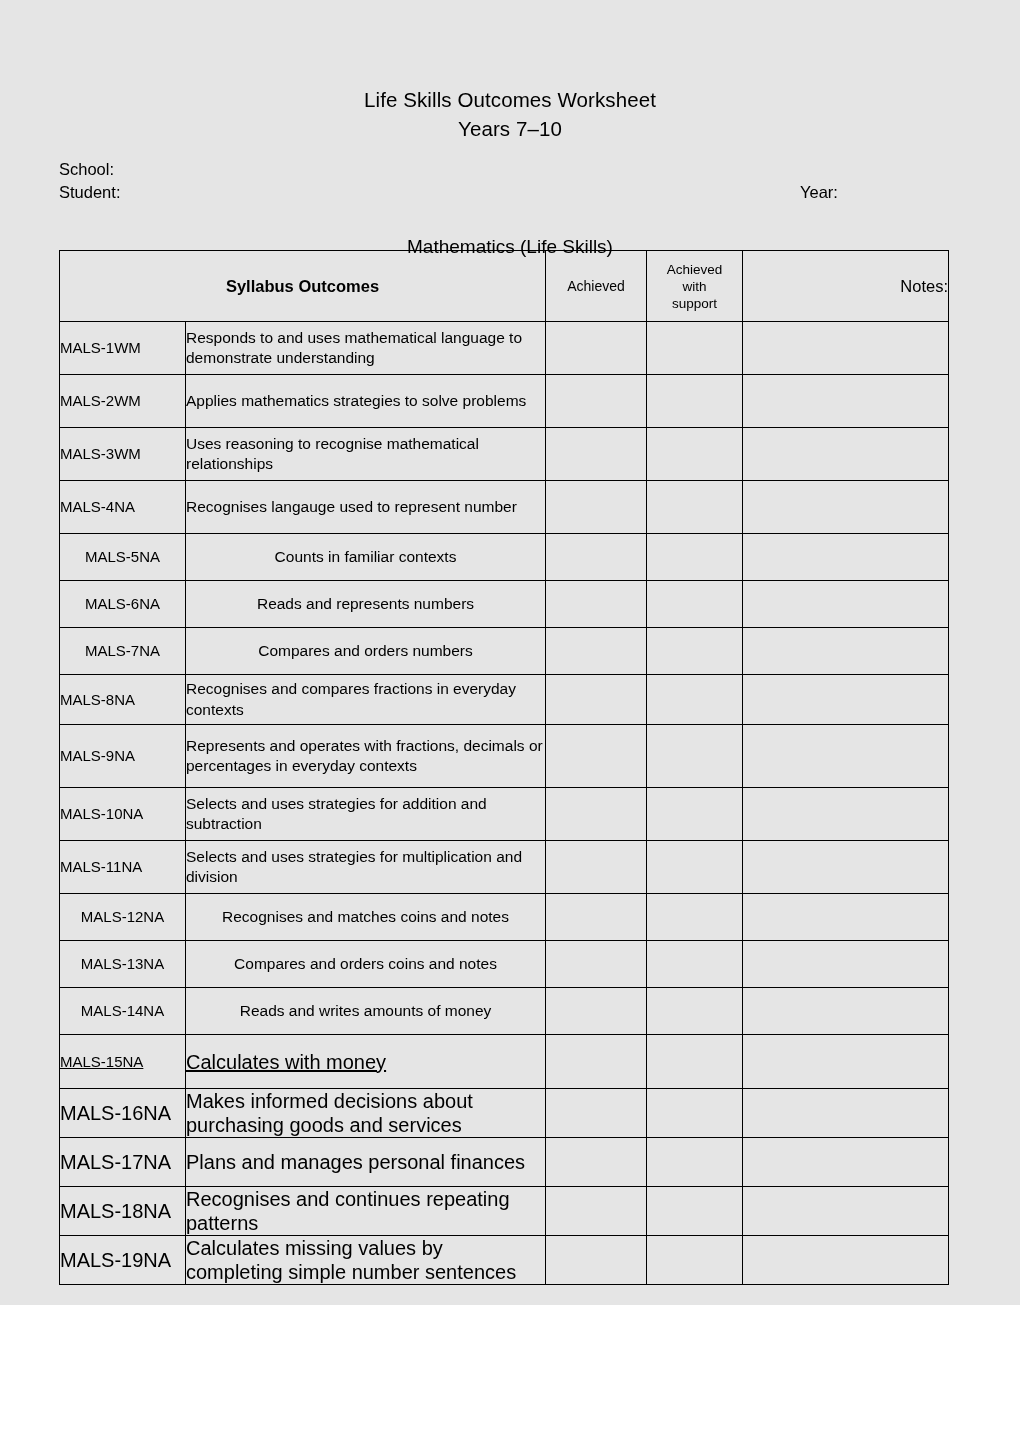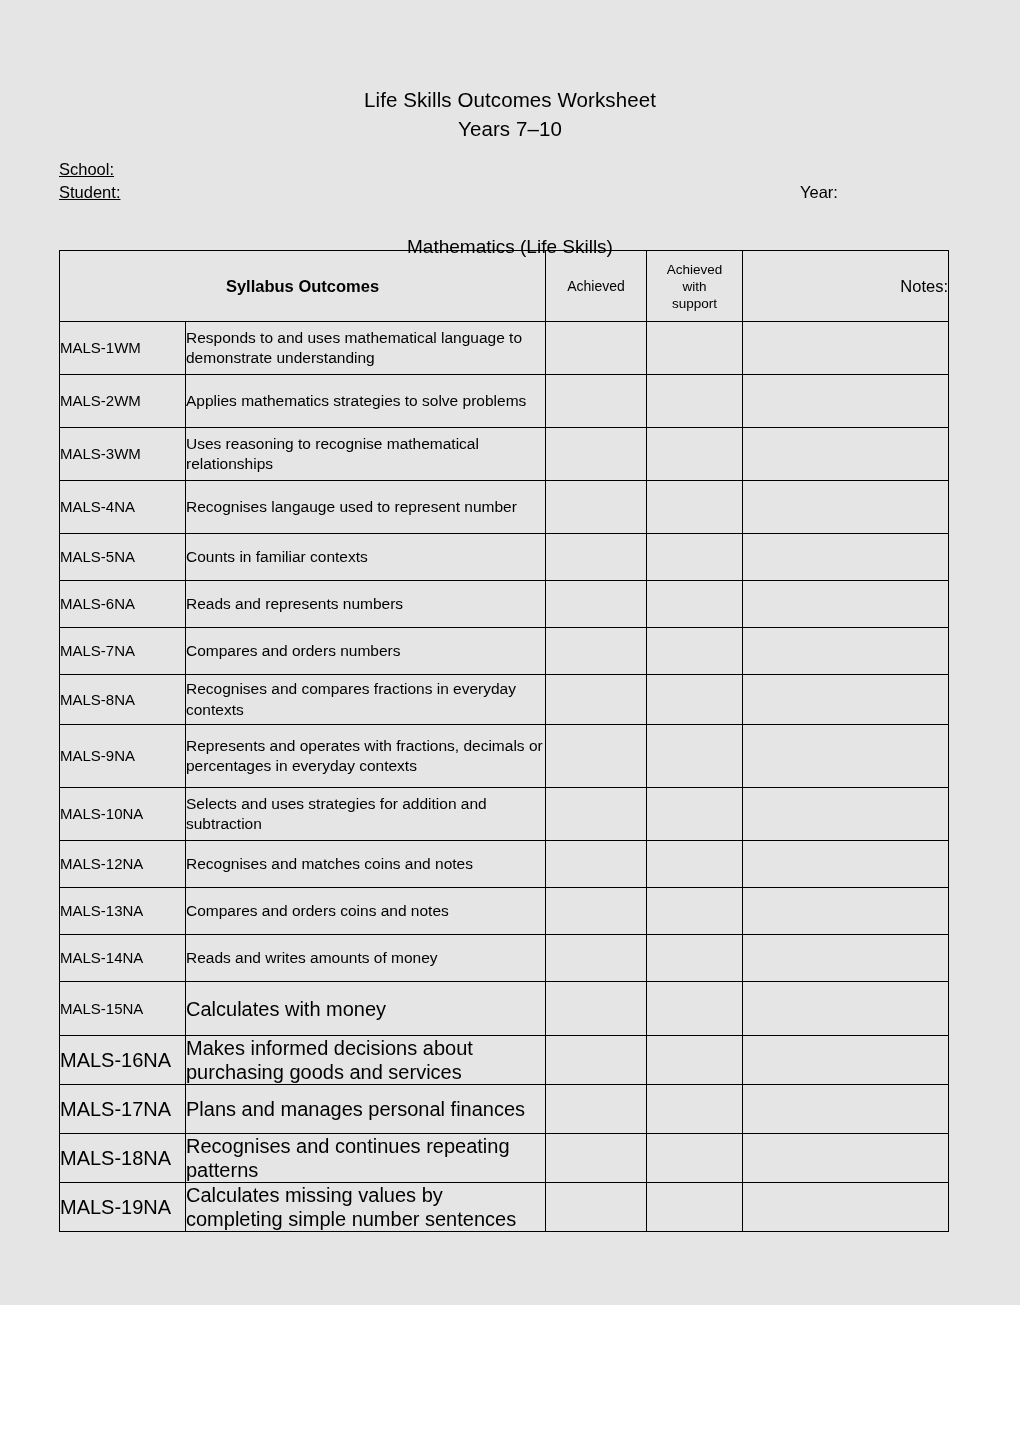--- a/index.html
+++ b/index.html
@@ -36,21 +36,20 @@
     display: block;
   }
 
   .meta-block {
     position: absolute;
     top: 158px;
     left: 59px;
     width: 902px;
     font-size: 16.5px;
     line-height: 23px;
-    text-decoration: underline;
   }
   .meta-row {
     position: relative;
     height: 23px;
   }
   .meta-year {
     position: absolute;
     left: 741px;
     top: 0;
   }
@@ -136,23 +135,23 @@
     line-height: 24px;
   }
   .sz-big-desc .row-desc {
     font-size: 20px;
     line-height: 24px;
   }
 
   
   tr.h-lg  td { height: 52px; }
   tr.h-md  td { height: 49px; }
-  tr.h-sm  td { height: 46px; }
+  tr.h-sm  td { height: 46px; text-align: center; }
   tr.h-xl  td { height: 62px; }
-  tr.h-b1  td { height: 53px; }
+  tr.h-b1  td { height: 53px; text-decoration: underline; }
   tr.h-b2  td { height: 48px; }
 
   .continued {
     position: absolute;
     top: 1345px;
     left: 0;
     width: 948px;
     font-style: italic;
     font-size: 16.5px;
     padding-right: 48px;
@@ -276,20 +275,27 @@
       </tr>
 
       <tr class="h-lg">
         <td class="row-code">MALS-10NA</td>
         <td class="row-desc">Selects and uses strategies for addition and subtraction</td>
         <td class="cell-blank"></td>
         <td class="cell-blank"></td>
         <td class="cell-blank"></td>
       </tr>
 
+      <tr class="h-lg">
+        <td class="row-code">MALS-11NA</td>
+        <td class="row-desc">Selects and uses strategies for multiplication and division</td>
+        <td class="cell-blank"></td>
+        <td class="cell-blank"></td>
+        <td class="cell-blank"></td>
+      </tr>
 
       <tr class="h-sm">
         <td class="row-code">MALS-12NA</td>
         <td class="row-desc">Recognises and matches coins and notes</td>
         <td class="cell-blank"></td>
         <td class="cell-blank"></td>
         <td class="cell-blank"></td>
       </tr>
 
       <tr class="h-sm">

